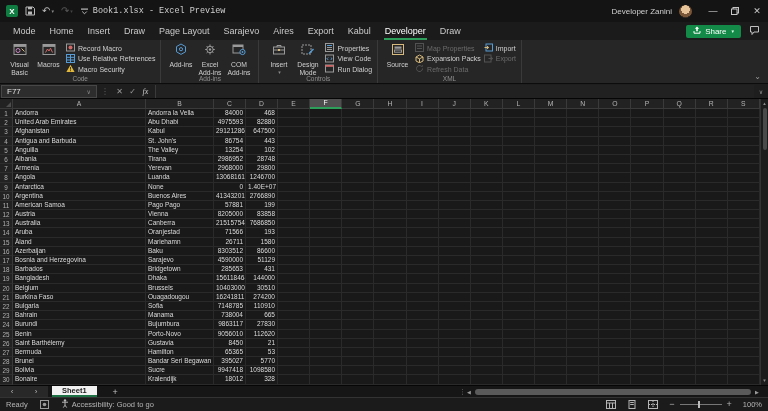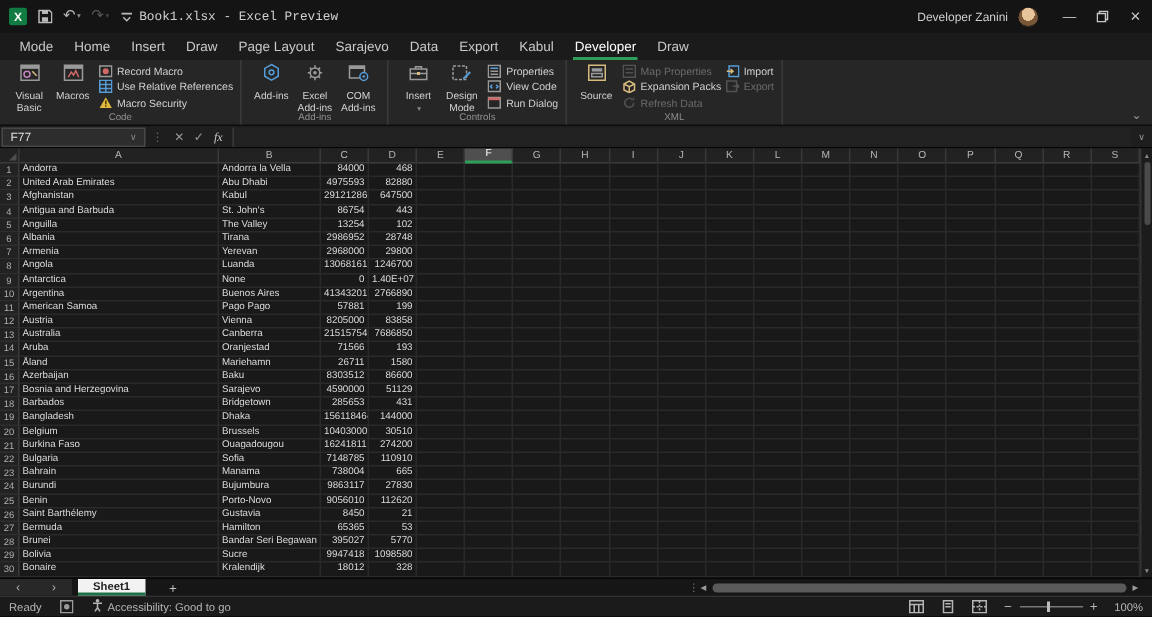--- a/index.html
+++ b/index.html
@@ -140,26 +140,43 @@
   </div>
 
   <div class="tabrow">
     <div id="tabs-host" style="display:flex;">
         <div class="rtab">Mode</div>
         <div class="rtab">Home</div>
         <div class="rtab">Insert</div>
         <div class="rtab">Draw</div>
         <div class="rtab">Page Layout</div>
         <div class="rtab">Sarajevo</div>
-        <div class="rtab">Data</div>
+        <div class="rtab">Aires</div>
         <div class="rtab">Export</div>
         <div class="rtab">Kabul</div>
         <div class="rtab active">Developer</div>
         <div class="rtab">Draw</div>
       </div>
+    <div class="tabrow-right">
+      <div class="sharebtn">
+        <span>
+          <svg width="8" height="8" viewBox="0 0 8 8">
+              <path d="M4 0.5l2.2 2.2h-1.4v2.6H3.2V2.7H1.8z" fill="#fff"></path>
+              <path d="M1 5v2.2h6V5" fill="none" stroke="#fff"></path>
+            </svg>
+        </span>
+        <span>Share</span>
+        <span class="caret">▾</span>
+      </div>
+      <span>
+        <svg width="11" height="11" viewBox="0 0 11 11">
+            <path d="M1.5 1.5h8v5.5h-4.5L3 9.5V7H1.5z" fill="none" stroke="#c0c0c0"></path>
+          </svg>
+      </span>
+    </div>
   </div>
 
   <div class="ribbon">
 
     <div class="rgroup">
       <div class="bigbtn">
         <span>
           <svg width="14" height="13" viewBox="0 0 14 13">
               <rect x="1" y="1.5" width="12" height="10" fill="none" stroke="#9a9a9a"></rect>
               <rect x="1" y="1.5" width="12" height="2.4" fill="#9a9a9a"></rect>

